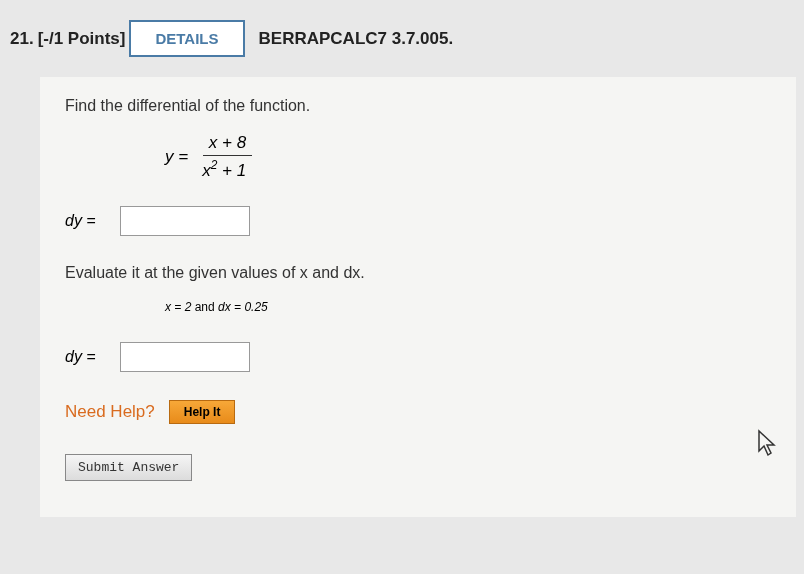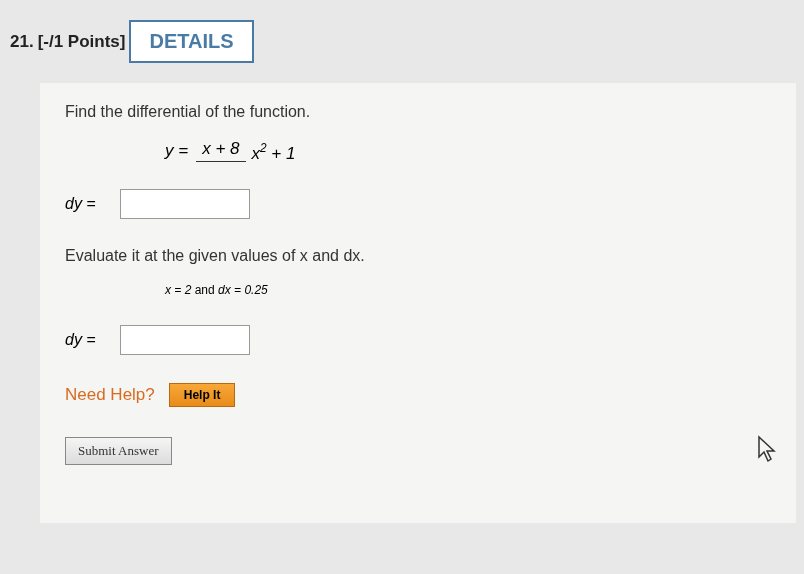--- a/index.html
+++ b/index.html
@@ -29,22 +29,22 @@
     .points {
       font-weight: bold;
       font-size: 17px;
       color: #222;
     }
     .btn-outline {
       border: 2px solid #4a7ba6;
       background: #fff;
       color: #4a7ba6;
       font-weight: bold;
-      font-size: 20px;
-      padding: 8px 18px;
+      font-size: 15px;
+      padding: 8px 24px;
       cursor: pointer;
       font-family: inherit;
     }
     .source-ref {
       font-weight: bold;
       font-size: 17px;
       color: #222;
       margin-left: 10px;
     }
     .content-area {
@@ -63,22 +63,22 @@
       margin-left: 100px;
       margin-bottom: 25px;
       font-size: 17px;
       font-style: italic;
       display: flex;
       align-items: center;
       gap: 8px;
     }
     .fraction {
       display: inline-flex;
-      flex-direction: row;
-      align-items: flex-start;
+      flex-direction: column;
+      align-items: flex-end;
       font-style: italic;
       vertical-align: middle;
     }
     .fraction .num {
       border-bottom: 1.5px solid #333;
       padding: 0 6px 2px 6px;
     }
     .fraction .den {
       padding: 2px 6px 0 6px;
     }
@@ -130,21 +130,21 @@
       cursor: pointer;
       font-family: inherit;
     }
     .submit-btn {
       background: linear-gradient(#f5f5f5, #dcdcdc);
       border: 1px solid #888;
       color: #333;
       font-size: 13px;
       padding: 5px 12px;
       cursor: pointer;
-      font-family: Liberation Serif, serif;
+      font-family: Liberation Mono, monospace;
     }
     sup {
       font-size: 0.7em;
       vertical-align: super;
     }
     .cursor-icon {
       position: absolute;
       right: 18px;
       bottom: 60px;
       width: 22px;
@@ -152,20 +152,21 @@
       pointer-events: none;
     }
   </style>
 </head>
 <body>
 
 <div class="header-row">
   <span class="question-number">21.</span>
   <span class="points">[-/1 Points]</span>
   <button class="btn-outline">DETAILS</button>
+  <span class="source-ref">BERRAPCALC7 3.7.005.</span>
 </div>
 
 <div class="content-area">
 
   <div class="prompt-text">Find the differential of the function.</div>
 
   <div class="equation-block">
     <span>y =</span>
     <span class="fraction">
       <span class="num">x + 8</span>

